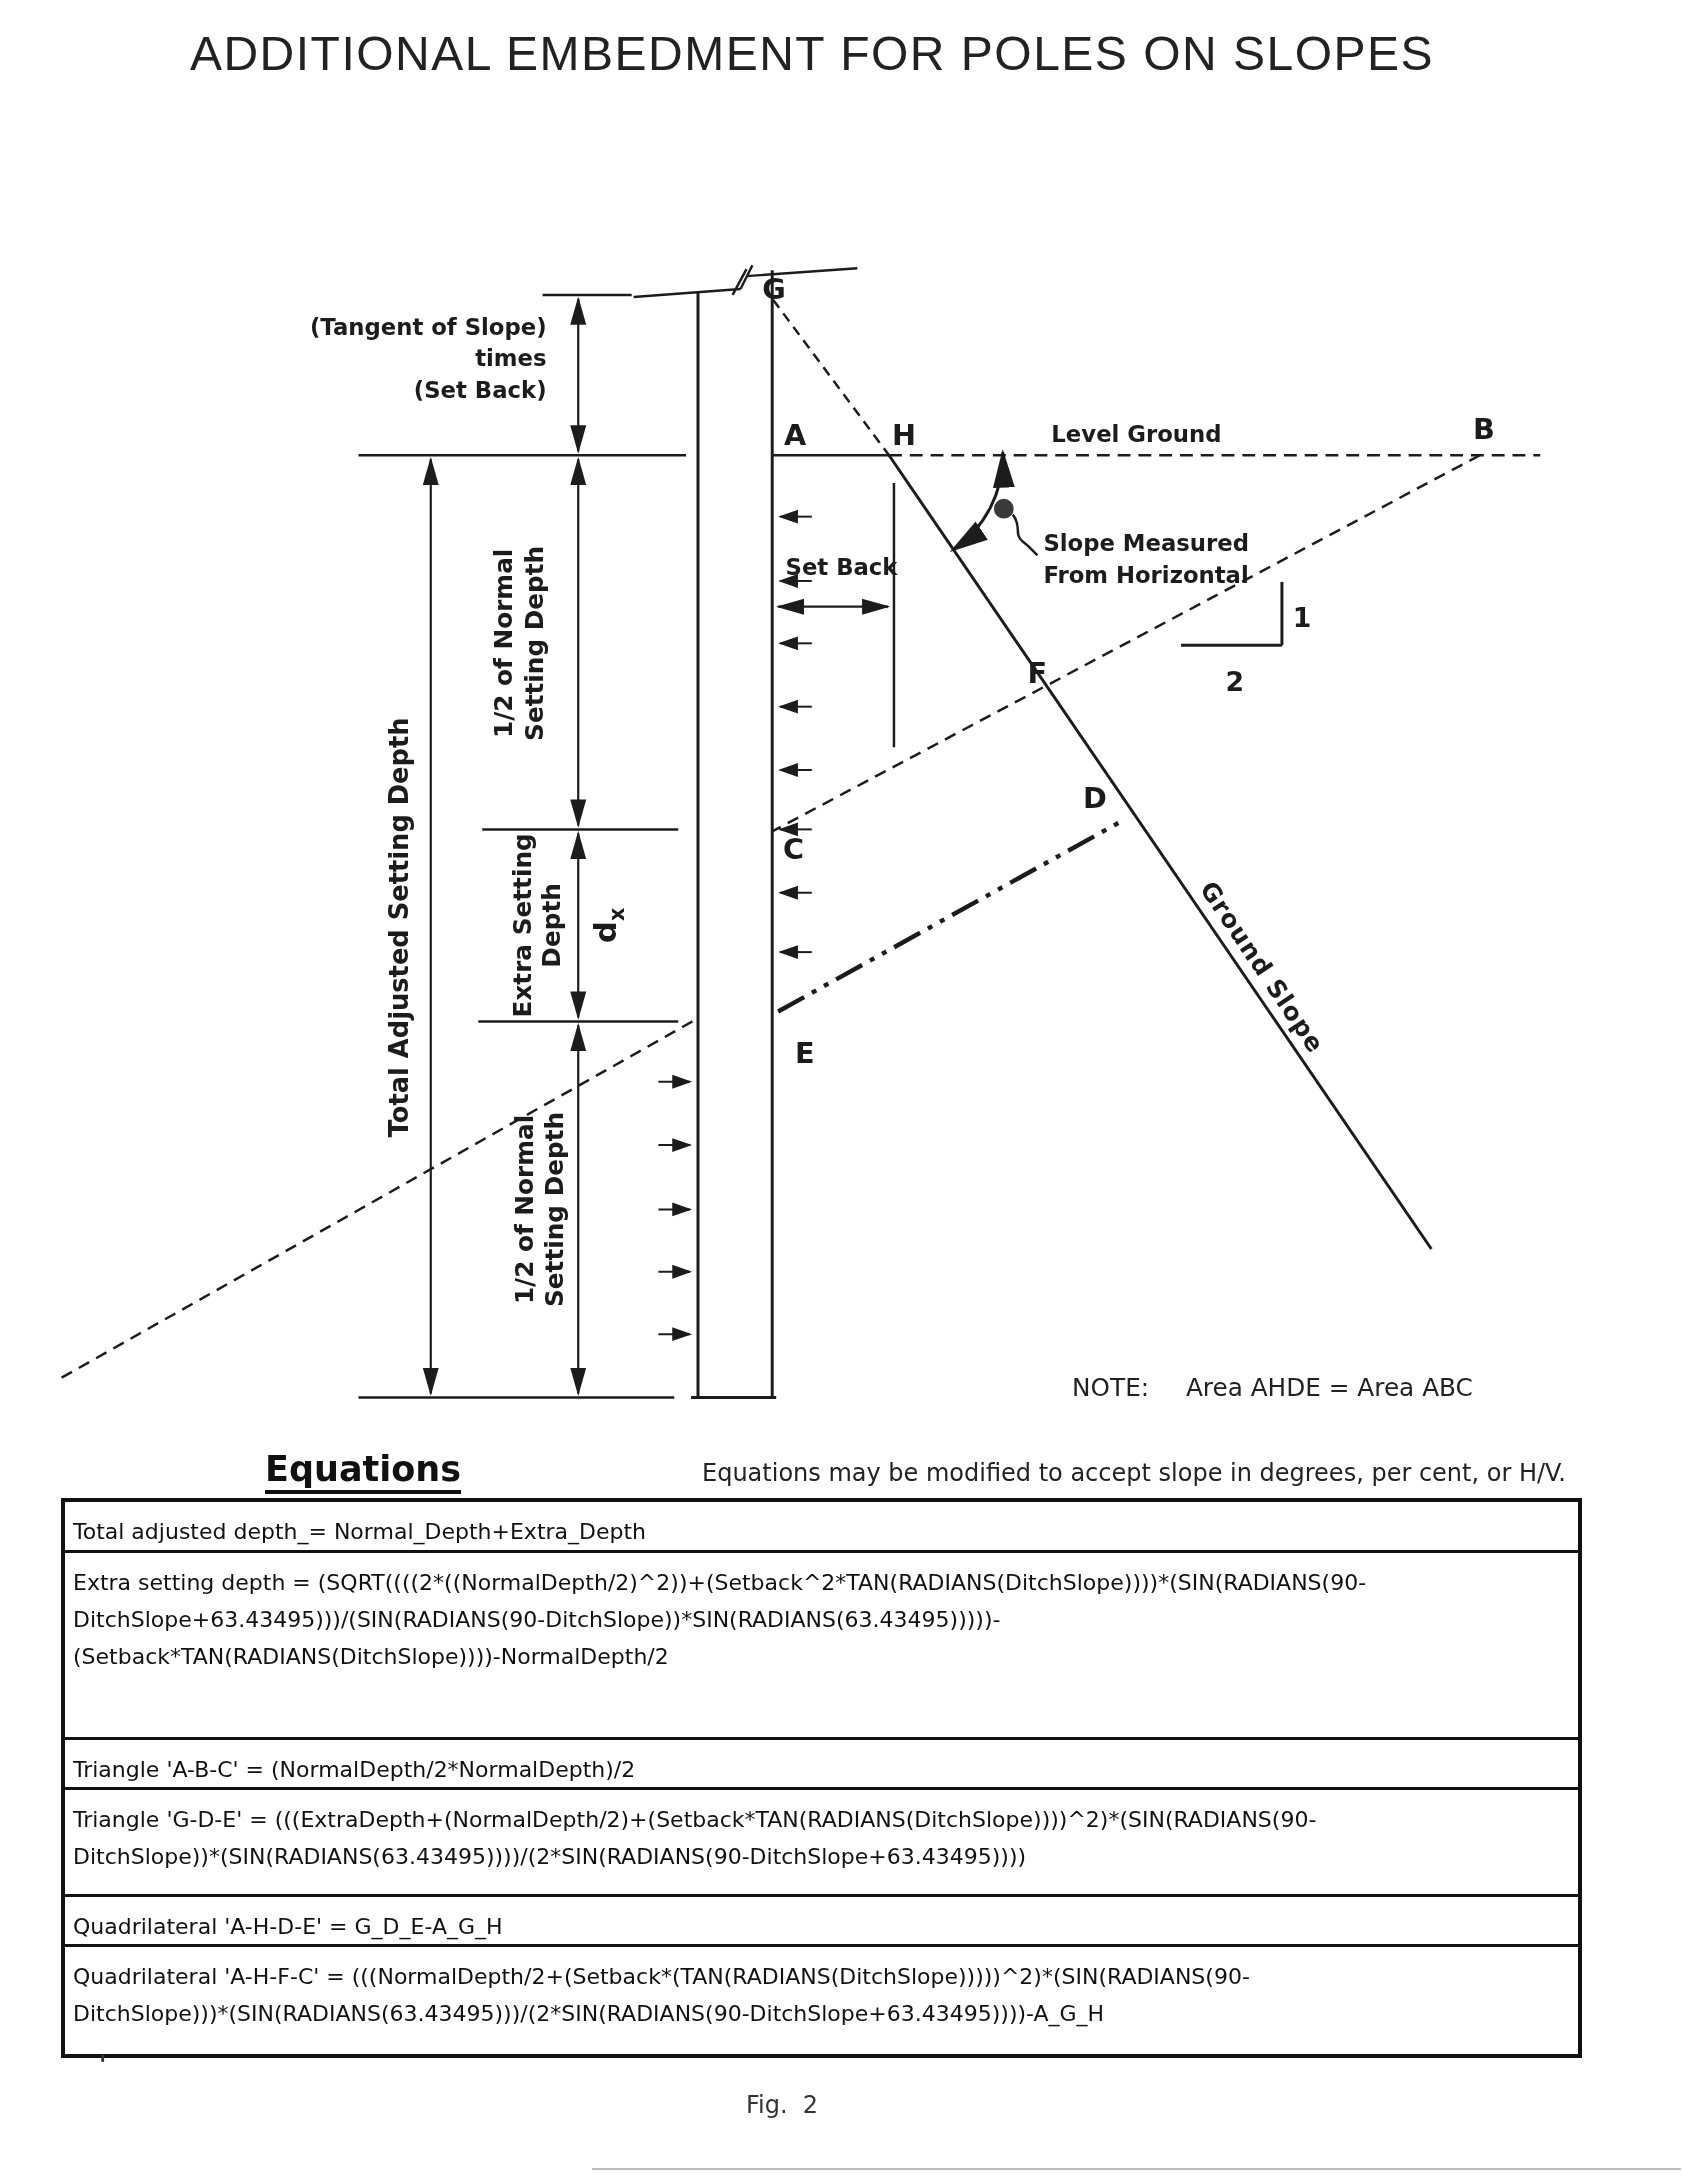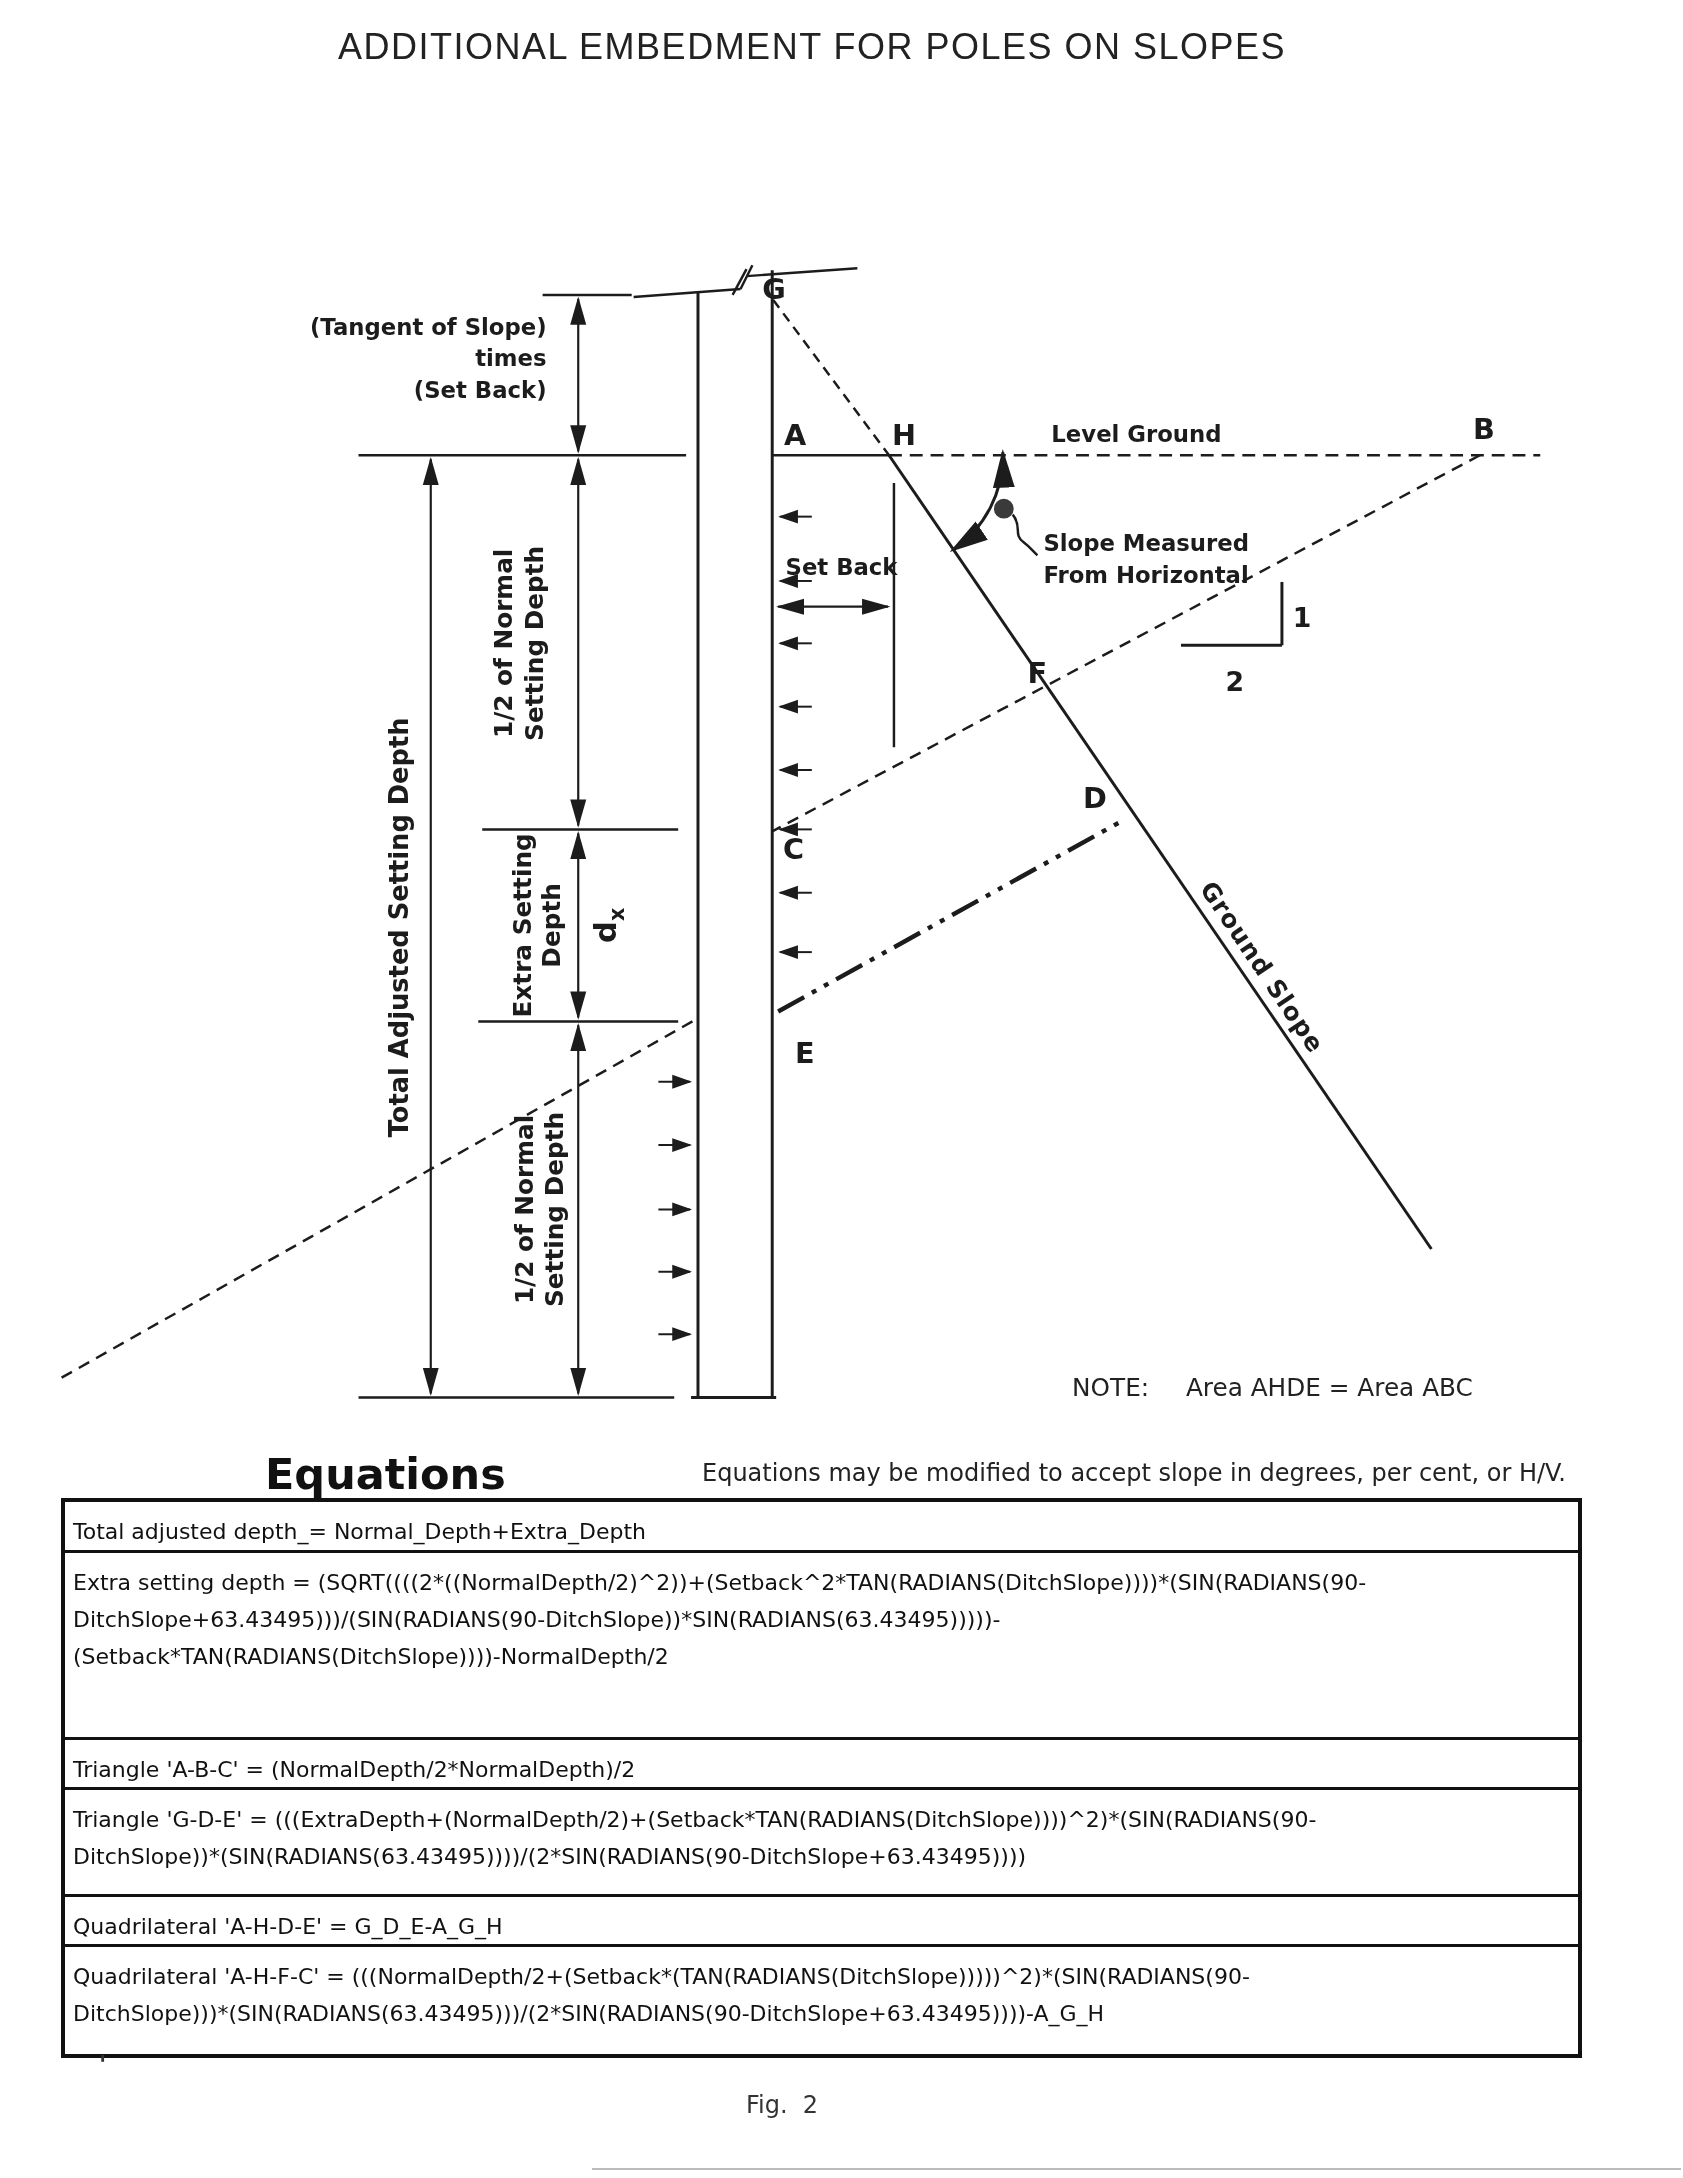--- a/index.html
+++ b/index.html
@@ -4,35 +4,35 @@
 <style>
   html,body{margin:0;padding:0;background:#ffffff;}
   body{
     width:1683px;height:2178px;position:relative;overflow:hidden;
     font-family:"DejaVu Sans", sans-serif;color:#1c1c1c;
   }
   .abs{position:absolute;}
   #page-title{
     left:0;top:26px;width:1624px;text-align:center;
     font-family:"Liberation Sans", sans-serif;
-    font-size:36px;letter-spacing:1.5px;color:#222;
+    font-size:48px;letter-spacing:1.5px;color:#222;
     white-space:pre;
   }
   #diagram-svg{left:0;top:0;}
   
   .pt{font-family:"DejaVu Sans",sans-serif;font-weight:bold;font-size:29px;fill:#1c1c1c;}
   .lbl{font-family:"DejaVu Sans",sans-serif;font-weight:bold;font-size:23px;fill:#1c1c1c;}
   .lbl25{font-family:"DejaVu Sans",sans-serif;font-weight:bold;font-size:25px;fill:#1c1c1c;}
   .lbl26{font-family:"DejaVu Sans",sans-serif;font-weight:bold;font-size:26px;fill:#1c1c1c;}
   .num{font-family:"DejaVu Sans",sans-serif;font-weight:bold;font-size:27px;fill:#1c1c1c;}
   .note-txt{font-family:"DejaVu Sans",sans-serif;font-size:25px;fill:#222;}
   
   #eq-heading{
     left:265px;top:1449px;
-    font-family:"DejaVu Sans",sans-serif;font-weight:bold;font-size:43px;
+    font-family:"DejaVu Sans",sans-serif;font-weight:bold;font-size:35px;
     border-bottom:4px solid #111;padding-bottom:1px;color:#111;
   }
   #eq-subnote{
     left:0px;top:1459px;width:1566px;text-align:right;
     font-family:"DejaVu Sans",sans-serif;font-size:24px;color:#222;
   }
   #eq-table{
     left:61px;top:1498px;width:1521px;height:560px;
     border:4px solid #111;box-sizing:border-box;background:#fff;
   }

